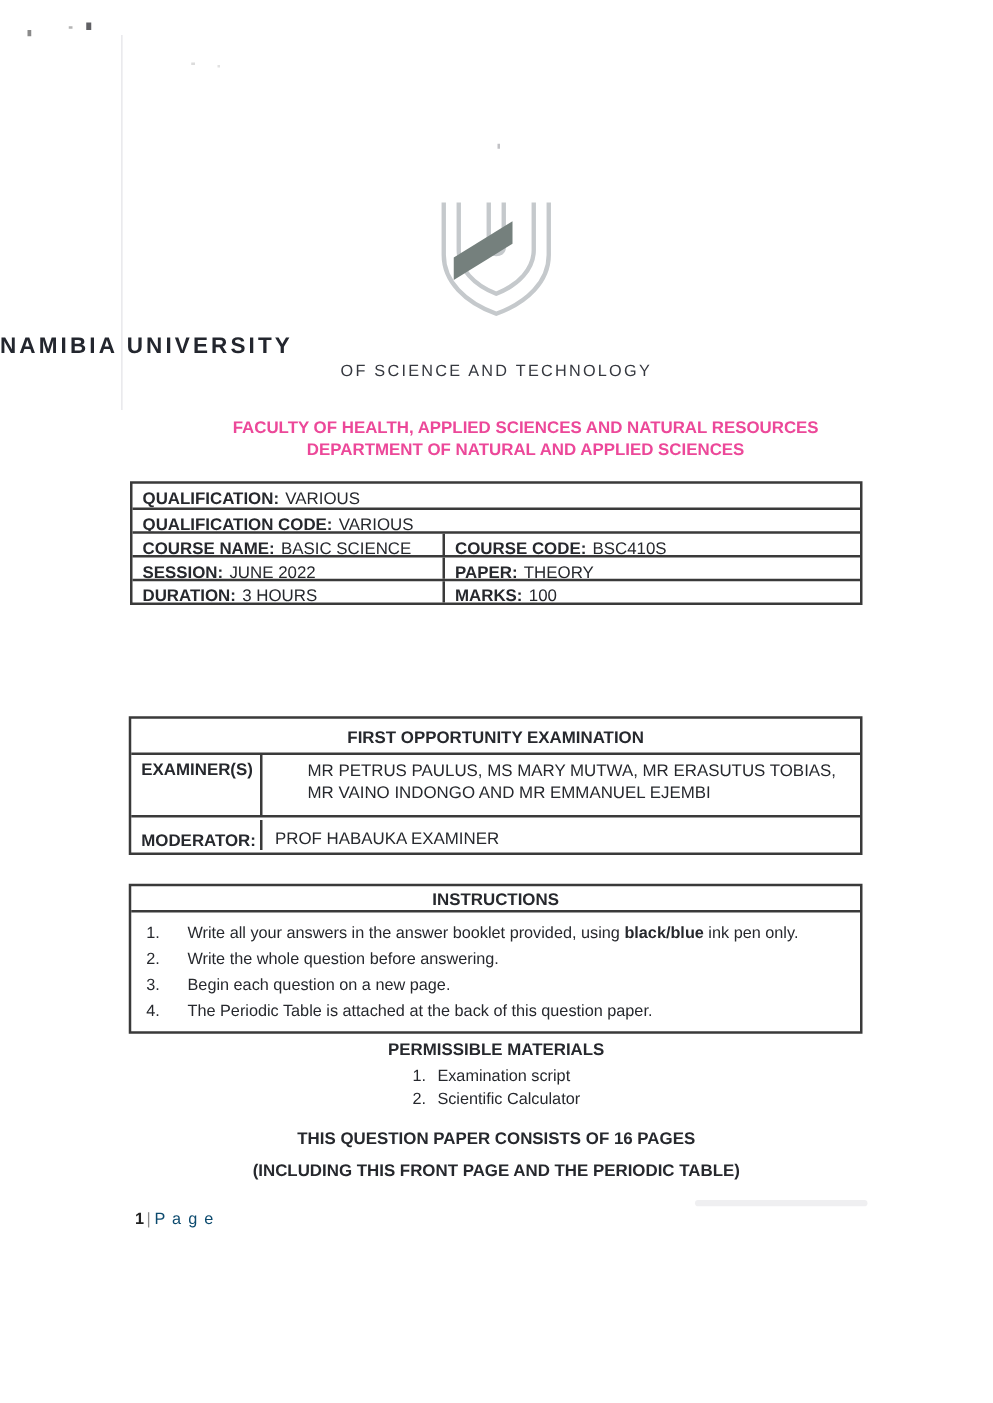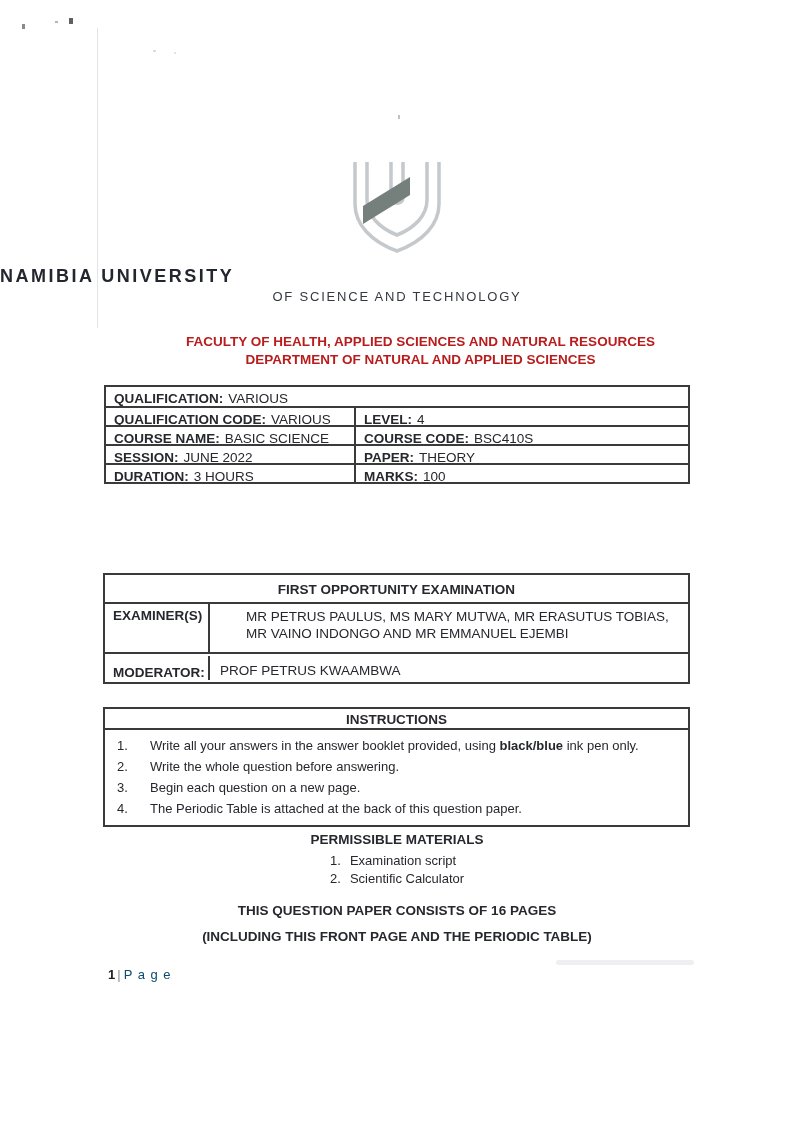--- a/index.html
+++ b/index.html
@@ -29,21 +29,21 @@
     font-weight:700; font-size:18px;
     letter-spacing:2.5px; color:#23262e;
   }
   .univ-sub {
     position:absolute; left:0; top:289px; width:100%;
     text-align:center; font-size:13px; letter-spacing:1.8px; color:#35383f;
   }
   
   .faculty, .dept {
     position:absolute; left:0; width:100%;
-    text-align:center; font-weight:700; font-size:13.5px; color:#b91c1c;padding-left:47px;
+    text-align:center; font-weight:700; font-size:13.5px; color:#ec4899;padding-left:47px;
   }
   .faculty { top:334px; }
   .dept { top:352px; }
   
   .qual-table {
     position:absolute; left:104px; top:385px; width:586px;
     border:2px solid #3a3a3a; font-size:13.5px;
   }
   .q-row { display:flex; height:19px; }
   .q-row + .q-row { border-top:2px solid #3a3a3a; }
@@ -136,23 +136,20 @@
   <div class="qual-table">
     <div class="q-row">
       <div class="q-cell full">
         <span class="lbl">QUALIFICATION:</span><span class="val">VARIOUS</span>
       </div>
     </div>
     <div class="q-row">
       <div class="q-cell c1">
         <span class="lbl">QUALIFICATION CODE:</span><span class="val">VARIOUS</span>
       </div>
-      <div class="q-cell c2">
-        <span class="lbl">LEVEL:</span><span class="val">4</span>
-      </div>
     </div>
     <div class="q-row">
       <div class="q-cell c1">
         <span class="lbl">COURSE NAME:</span><span class="val">BASIC SCIENCE</span>
       </div>
       <div class="q-cell c2">
         <span class="lbl">COURSE CODE:</span><span class="val">BSC410S</span>
       </div>
     </div>
     <div class="q-row">
@@ -174,21 +171,21 @@
   </div>
 
   <div class="exam-table">
     <div class="e-header">FIRST OPPORTUNITY EXAMINATION</div>
     <div class="e-row e-row1">
       <div class="e-label">EXAMINER(S)</div>
       <div class="e-value">MR PETRUS PAULUS, MS MARY MUTWA, MR ERASUTUS TOBIAS, MR VAINO INDONGO AND MR EMMANUEL EJEMBI</div>
     </div>
     <div class="e-row e-row2">
       <div class="e-label low">MODERATOR:</div>
-      <div class="e-value">PROF PETRUS KWAAMBWA</div>
+      <div class="e-value">PROF HABAUKA EXAMINER</div>
     </div>
   </div>
 
   <div class="instr-table">
     <div class="i-header">INSTRUCTIONS</div>
     <div class="i-body">
       <div class="i-item">
         <span class="i-num">1.</span>
         <span class="i-text"><span>Write all your answers in the answer booklet provided, using </span><b>black/blue</b><span> ink pen only.</span></span>
       </div>

